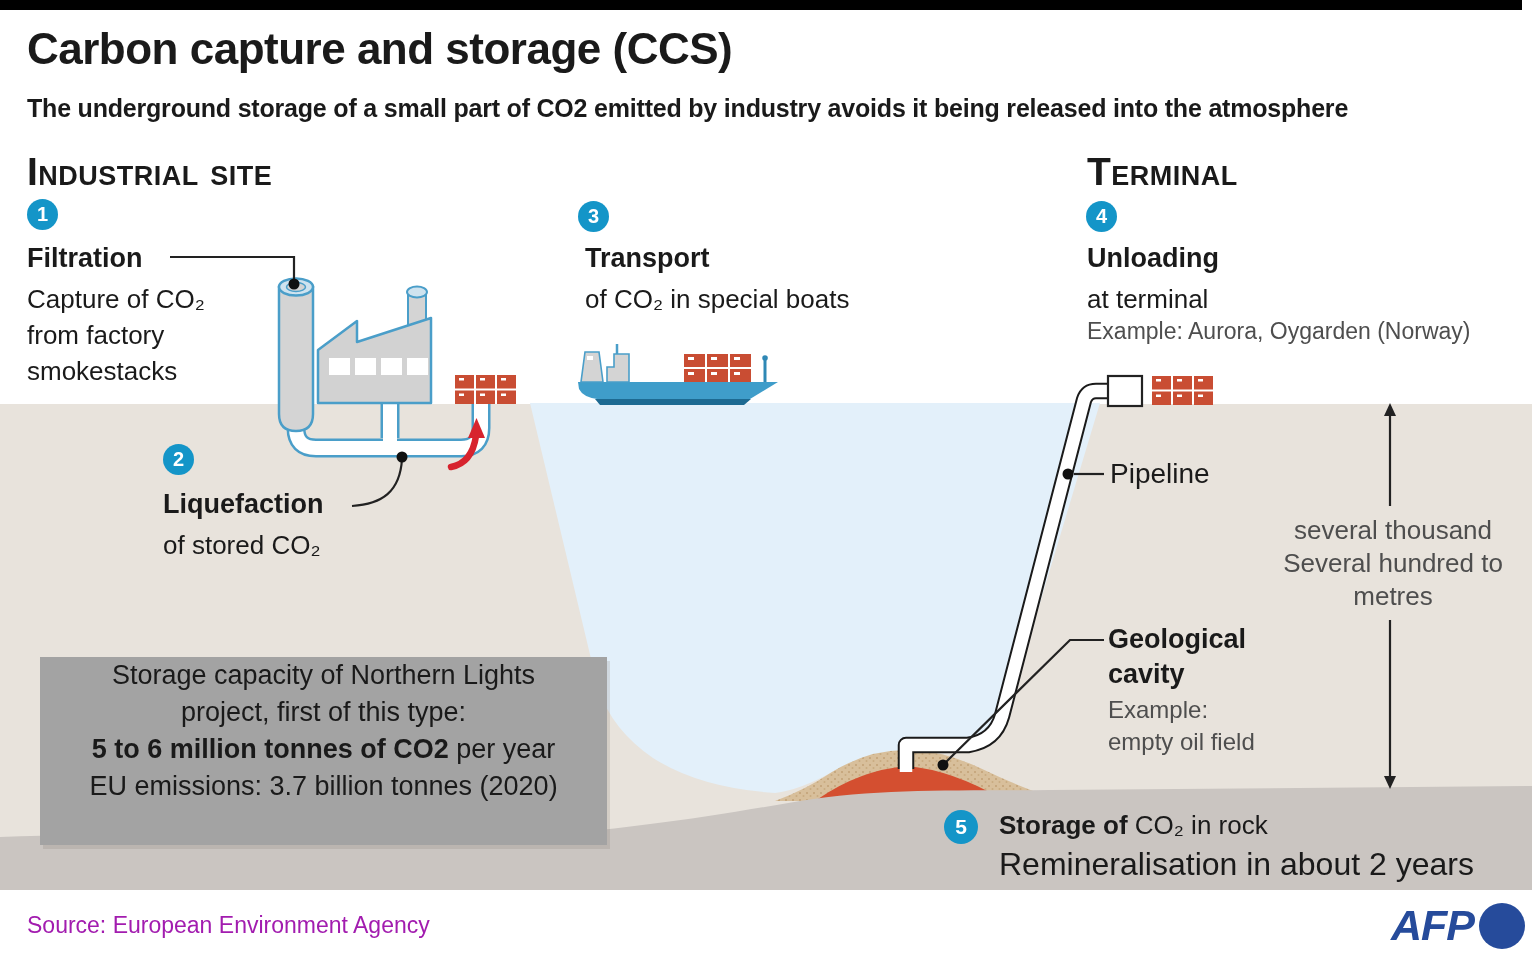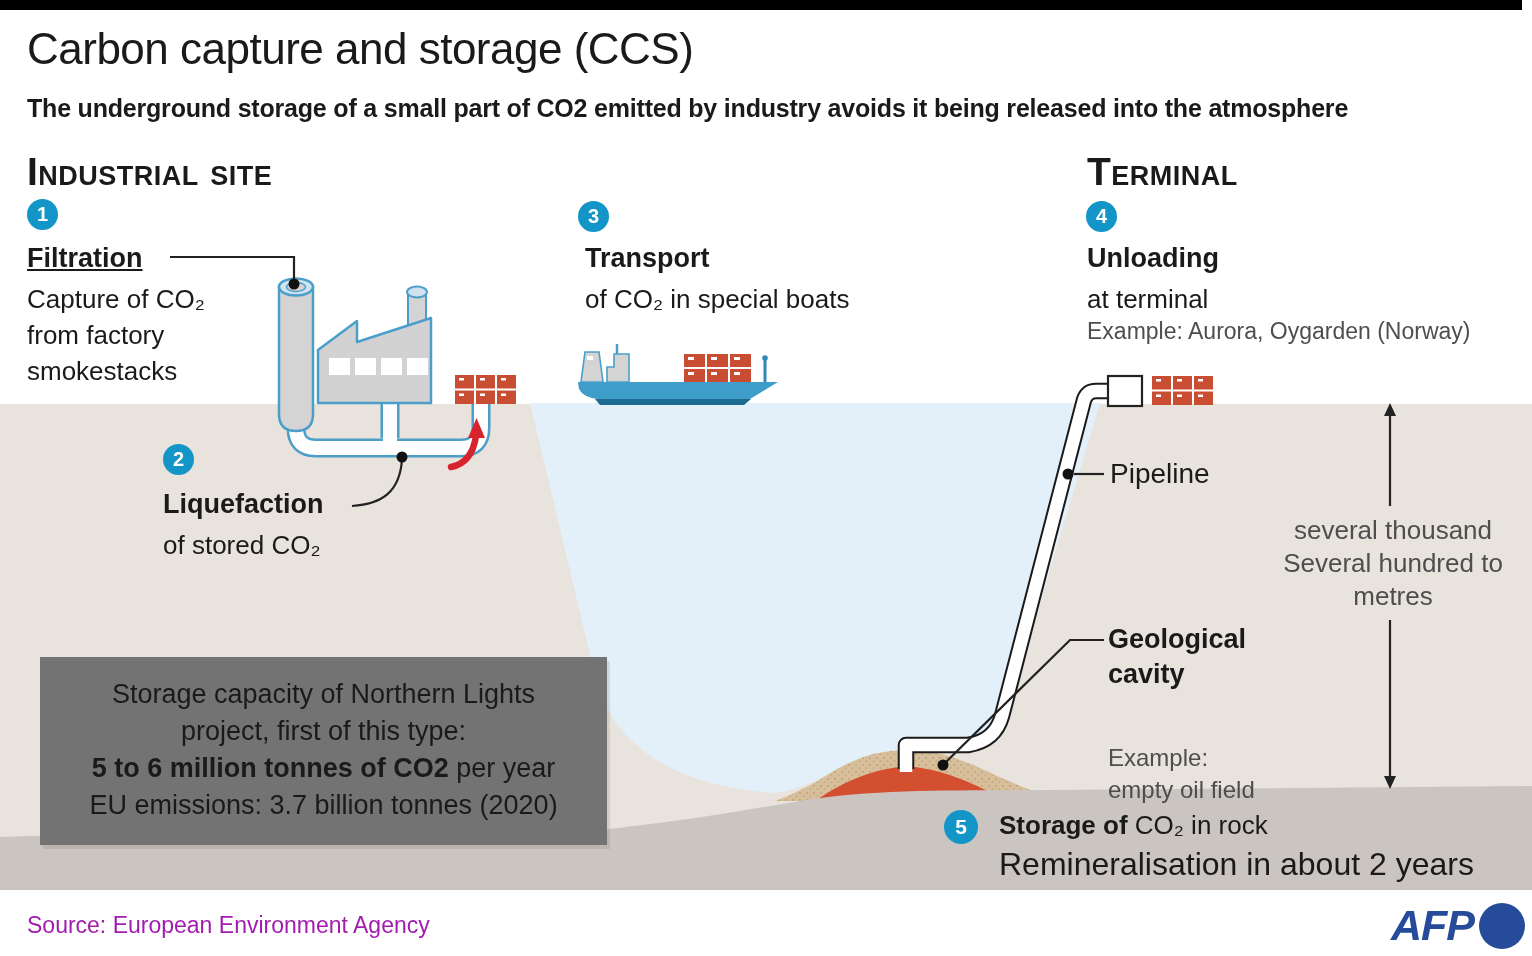--- a/index.html
+++ b/index.html
@@ -4,57 +4,57 @@
 <style>
   html,body{margin:0;padding:0;background:#ffffff;}
   #stage{
     position:relative;width:1532px;height:956px;background:#ffffff;overflow:hidden;
     font-family:"Liberation Sans","DejaVu Sans",sans-serif;color:#1a1a1a;
   }
   .abs{position:absolute;}
   #topbar{left:0;top:0;width:1522px;height:10px;background:#000;}
   #scene{left:0;top:0;width:1532px;height:956px;z-index:1;}
   .txt{z-index:3;}
-  #title{left:27px;top:24px;font-size:44px;font-weight:400;letter-spacing:-0.5px;}
+  #title{left:27px;top:24px;font-size:44px;font-weight:700;letter-spacing:-0.5px;}
   #subtitle{left:27px;top:94px;font-size:25px;font-weight:700;letter-spacing:-0.2px;}
   .section-hd{font-size:39px;font-weight:700;font-variant:small-caps;letter-spacing:0.5px;}
   #sec-industrial{left:27px;top:150px;}
   #sec-terminal{left:1087px;top:150px;}
   .badge{
     width:31px;height:31px;border-radius:50%;background:#1495c8;color:#fff;
     font-size:20px;font-weight:700;text-align:center;line-height:31px;z-index:3;
   }
   #badge1{left:27px;top:199px;}
   #badge2{left:163px;top:444px;}
   #badge3{left:578px;top:201px;}
   #badge4{left:1086px;top:201px;}
   #badge5{left:944px;top:810px;width:34px;height:34px;line-height:34px;font-size:21px;}
   .step-title{font-size:27px;font-weight:700;}
   .step-body{font-size:26px;line-height:36px;}
   .gray{color:#4e4e4e;}
-  #step1-title{left:27px;top:243px;text-decoration:underline;}
+  #step1-title{left:27px;top:243px;}
   #step1-body{left:27px;top:281px;}
   #step2-title{left:163px;top:489px;}
   #step2-body{left:163px;top:527px;}
   #step3-title{left:585px;top:243px;}
   #step3-body{left:585px;top:281px;}
   #step4-title{left:1087px;top:243px;}
   #step4-body{left:1087px;top:281px;}
   #step4-example{left:1087px;top:318px;font-size:23px;}
   #pipeline-label{left:1110px;top:458px;font-size:28px;}
   #cavity-label{left:1108px;top:622px;font-size:27px;font-weight:700;line-height:35px;}
-  #cavity-example{left:1108px;top:694px;font-size:24px;line-height:32px;margin-top:48px;}
+  #cavity-example{left:1108px;top:694px;font-size:24px;line-height:32px;}
   #depth-label{left:1268px;top:514px;width:250px;text-align:center;font-size:26px;line-height:33px;}
   #step5-line1{left:999px;top:810px;font-size:26px;}
   #step5-line1 b{font-weight:700;}
   #step5-line2{left:999px;top:846px;font-size:32px;}
   #infobox{
-    left:40px;top:657px;width:567px;height:188px;background:#737373;z-index:2;
+    left:40px;top:657px;width:567px;height:188px;background:#a3a3a3;z-index:2;
     box-shadow:3px 4px 0 rgba(120,110,100,0.18);
-    text-align:center;font-size:27px;line-height:37px;padding-top:19px;box-sizing:border-box;
+    text-align:center;font-size:27px;line-height:37px;box-sizing:border-box;
   }
   #source{left:27px;top:912px;font-size:23px;color:#a21caf;}
   #afp-logo{left:1391px;top:901px;display:flex;align-items:center;gap:5px;z-index:3;}
   #afp-text{font-size:43px;font-weight:800;font-style:italic;color:#264b9b;letter-spacing:-1px;}
   #afp-circle{width:46px;height:46px;border-radius:50%;background:#264b9b;}
 </style>
 </head>
 <body>
 
 <div id="stage">

